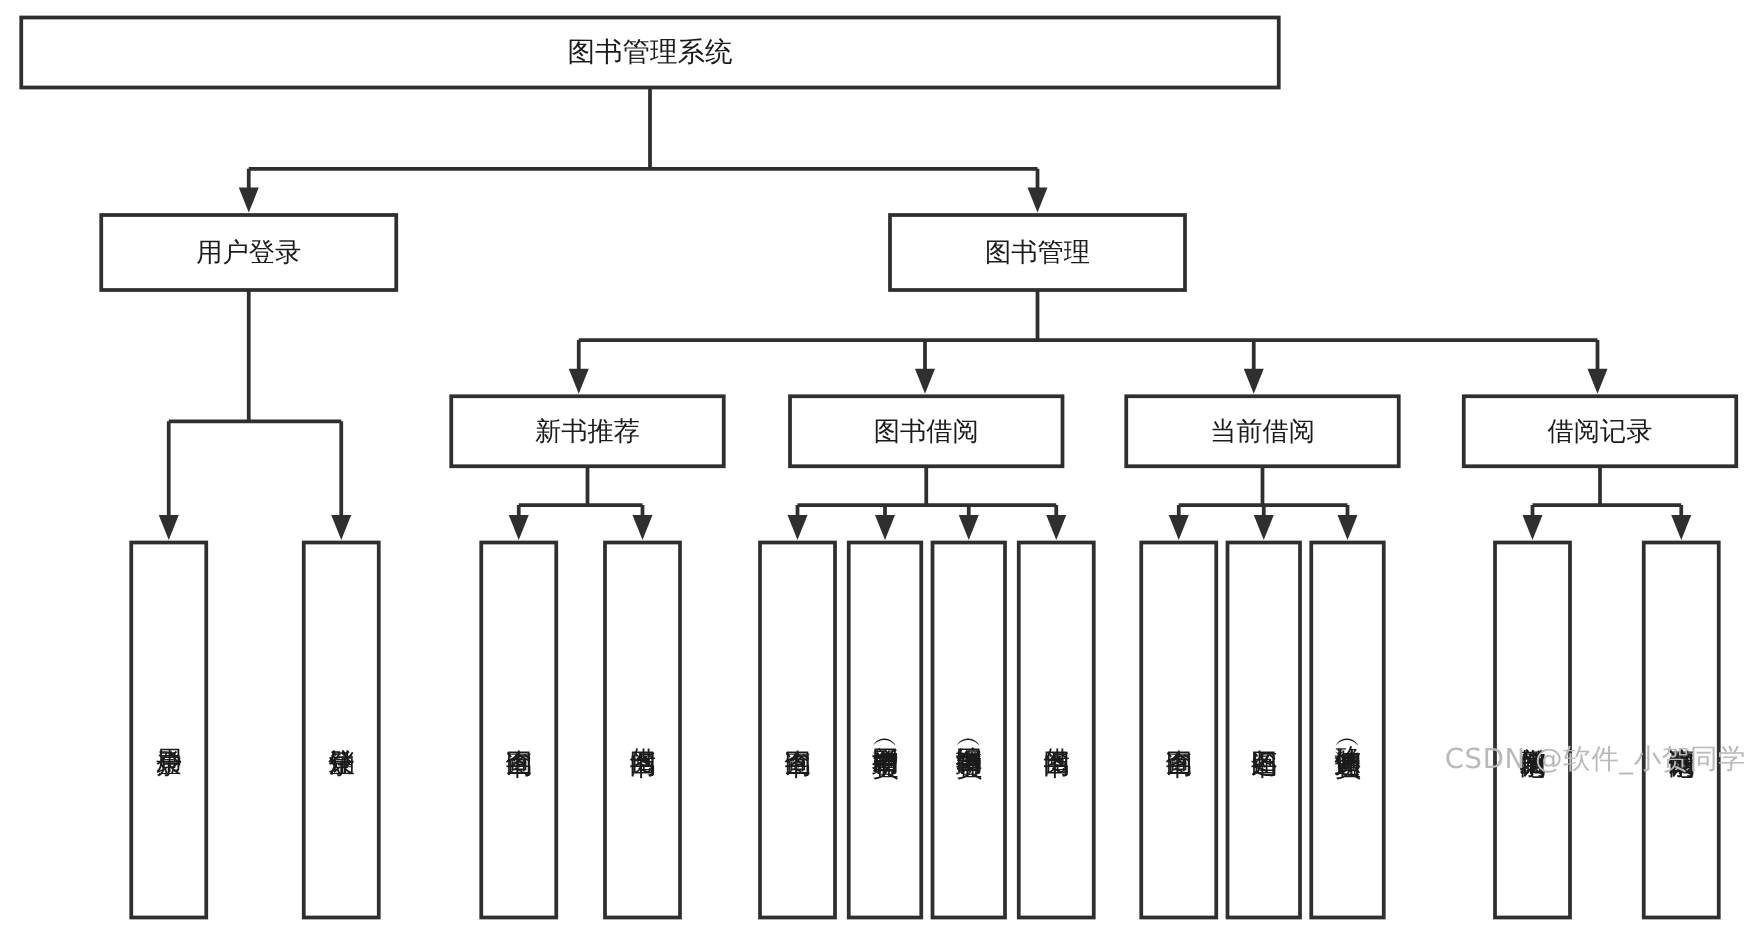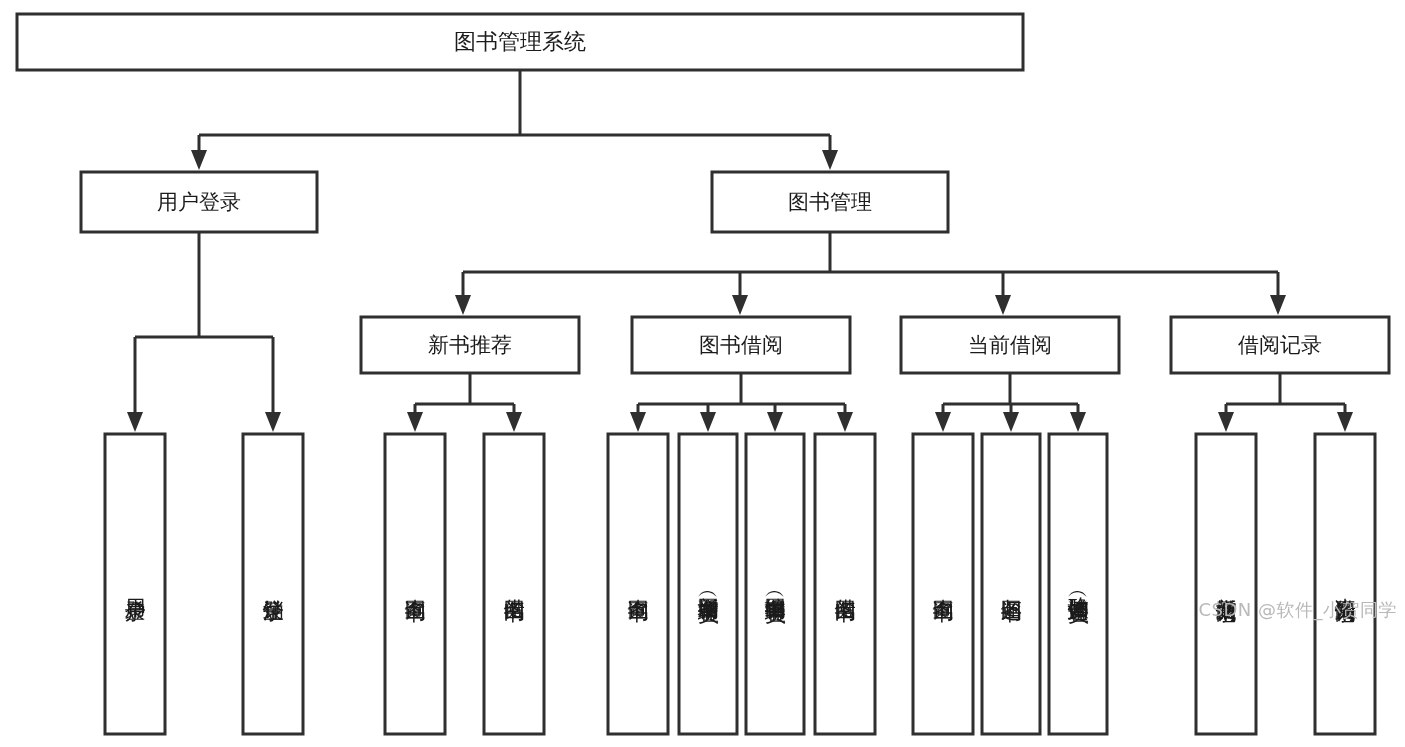--- a/index.html
+++ b/index.html
@@ -75,21 +75,21 @@
     line-height: 1.08;
     color: #1b1b1b;
     letter-spacing: 1px;
     white-space: nowrap;
   }
   .watermark {
     position: absolute;
     right: 8px;
     bottom: 6px;
     font-family: "DejaVu Sans", "Liberation Sans", sans-serif;
-    font-size: 18px;
+    font-size: 22px;
     color: #b9b9b9;
     letter-spacing: 0.5px;
     user-select: none;
   }
 </style>
 </head>
 <body>
 
 <div id="diagram-root">
 

